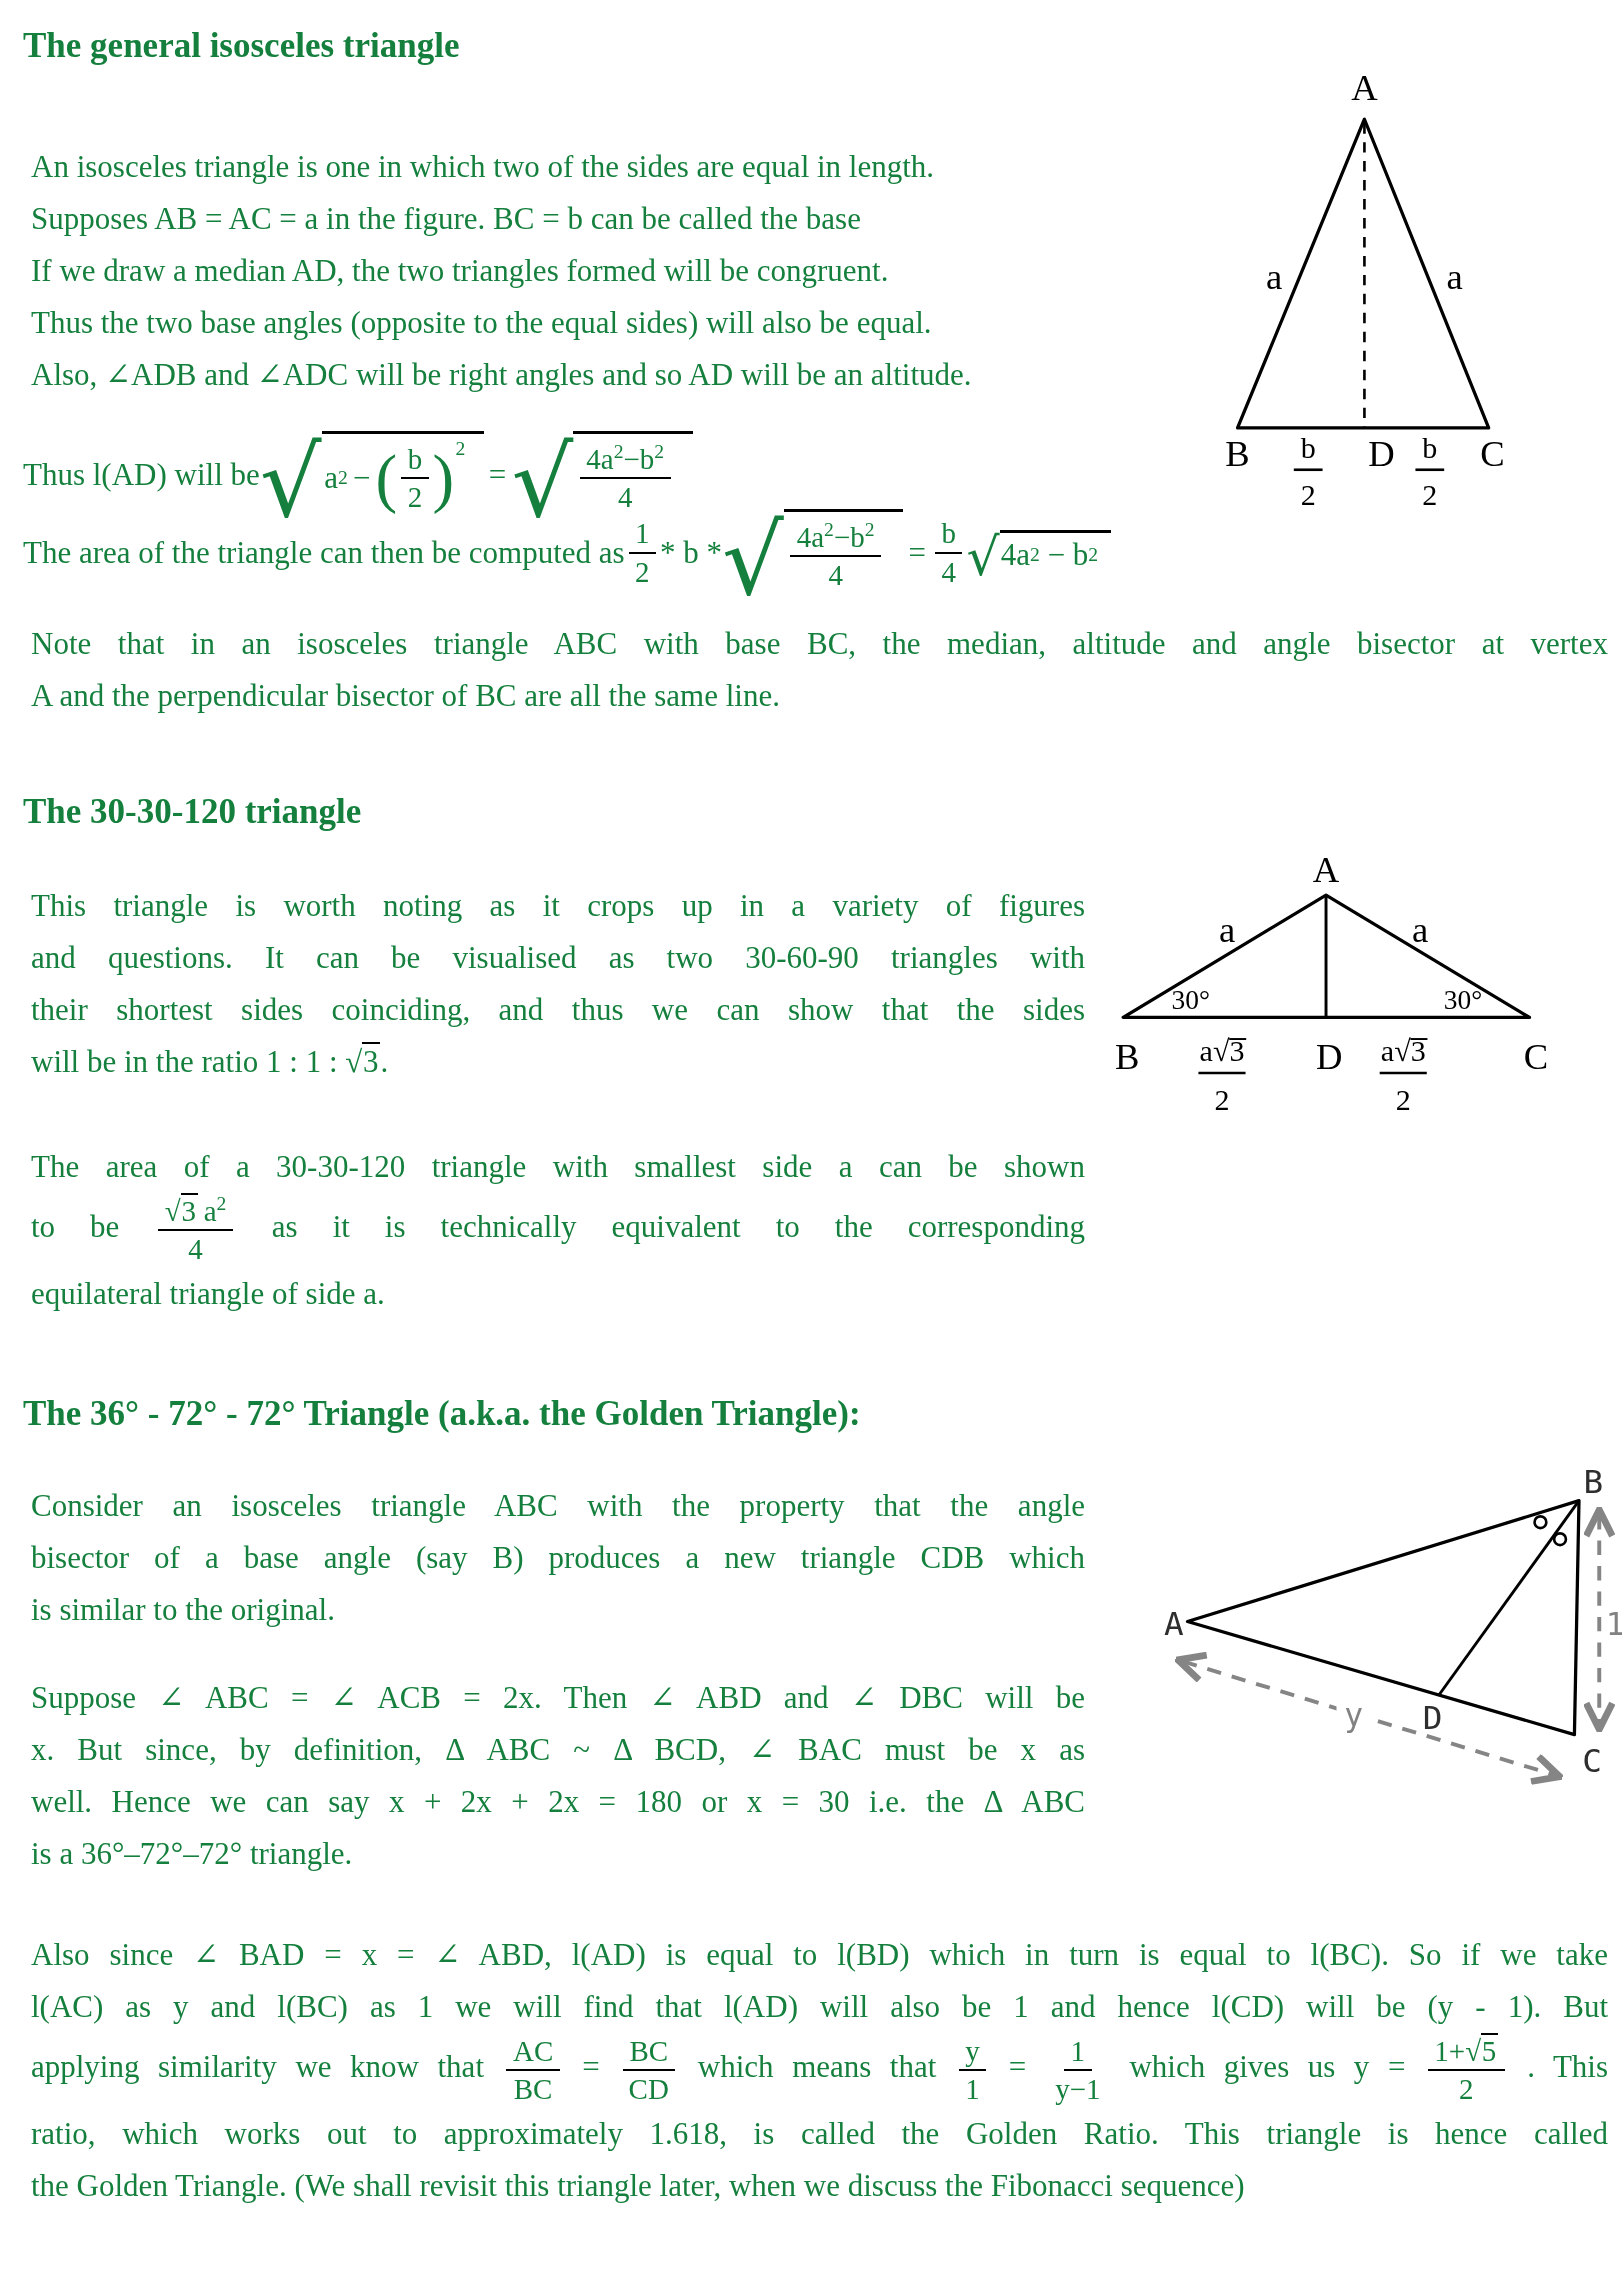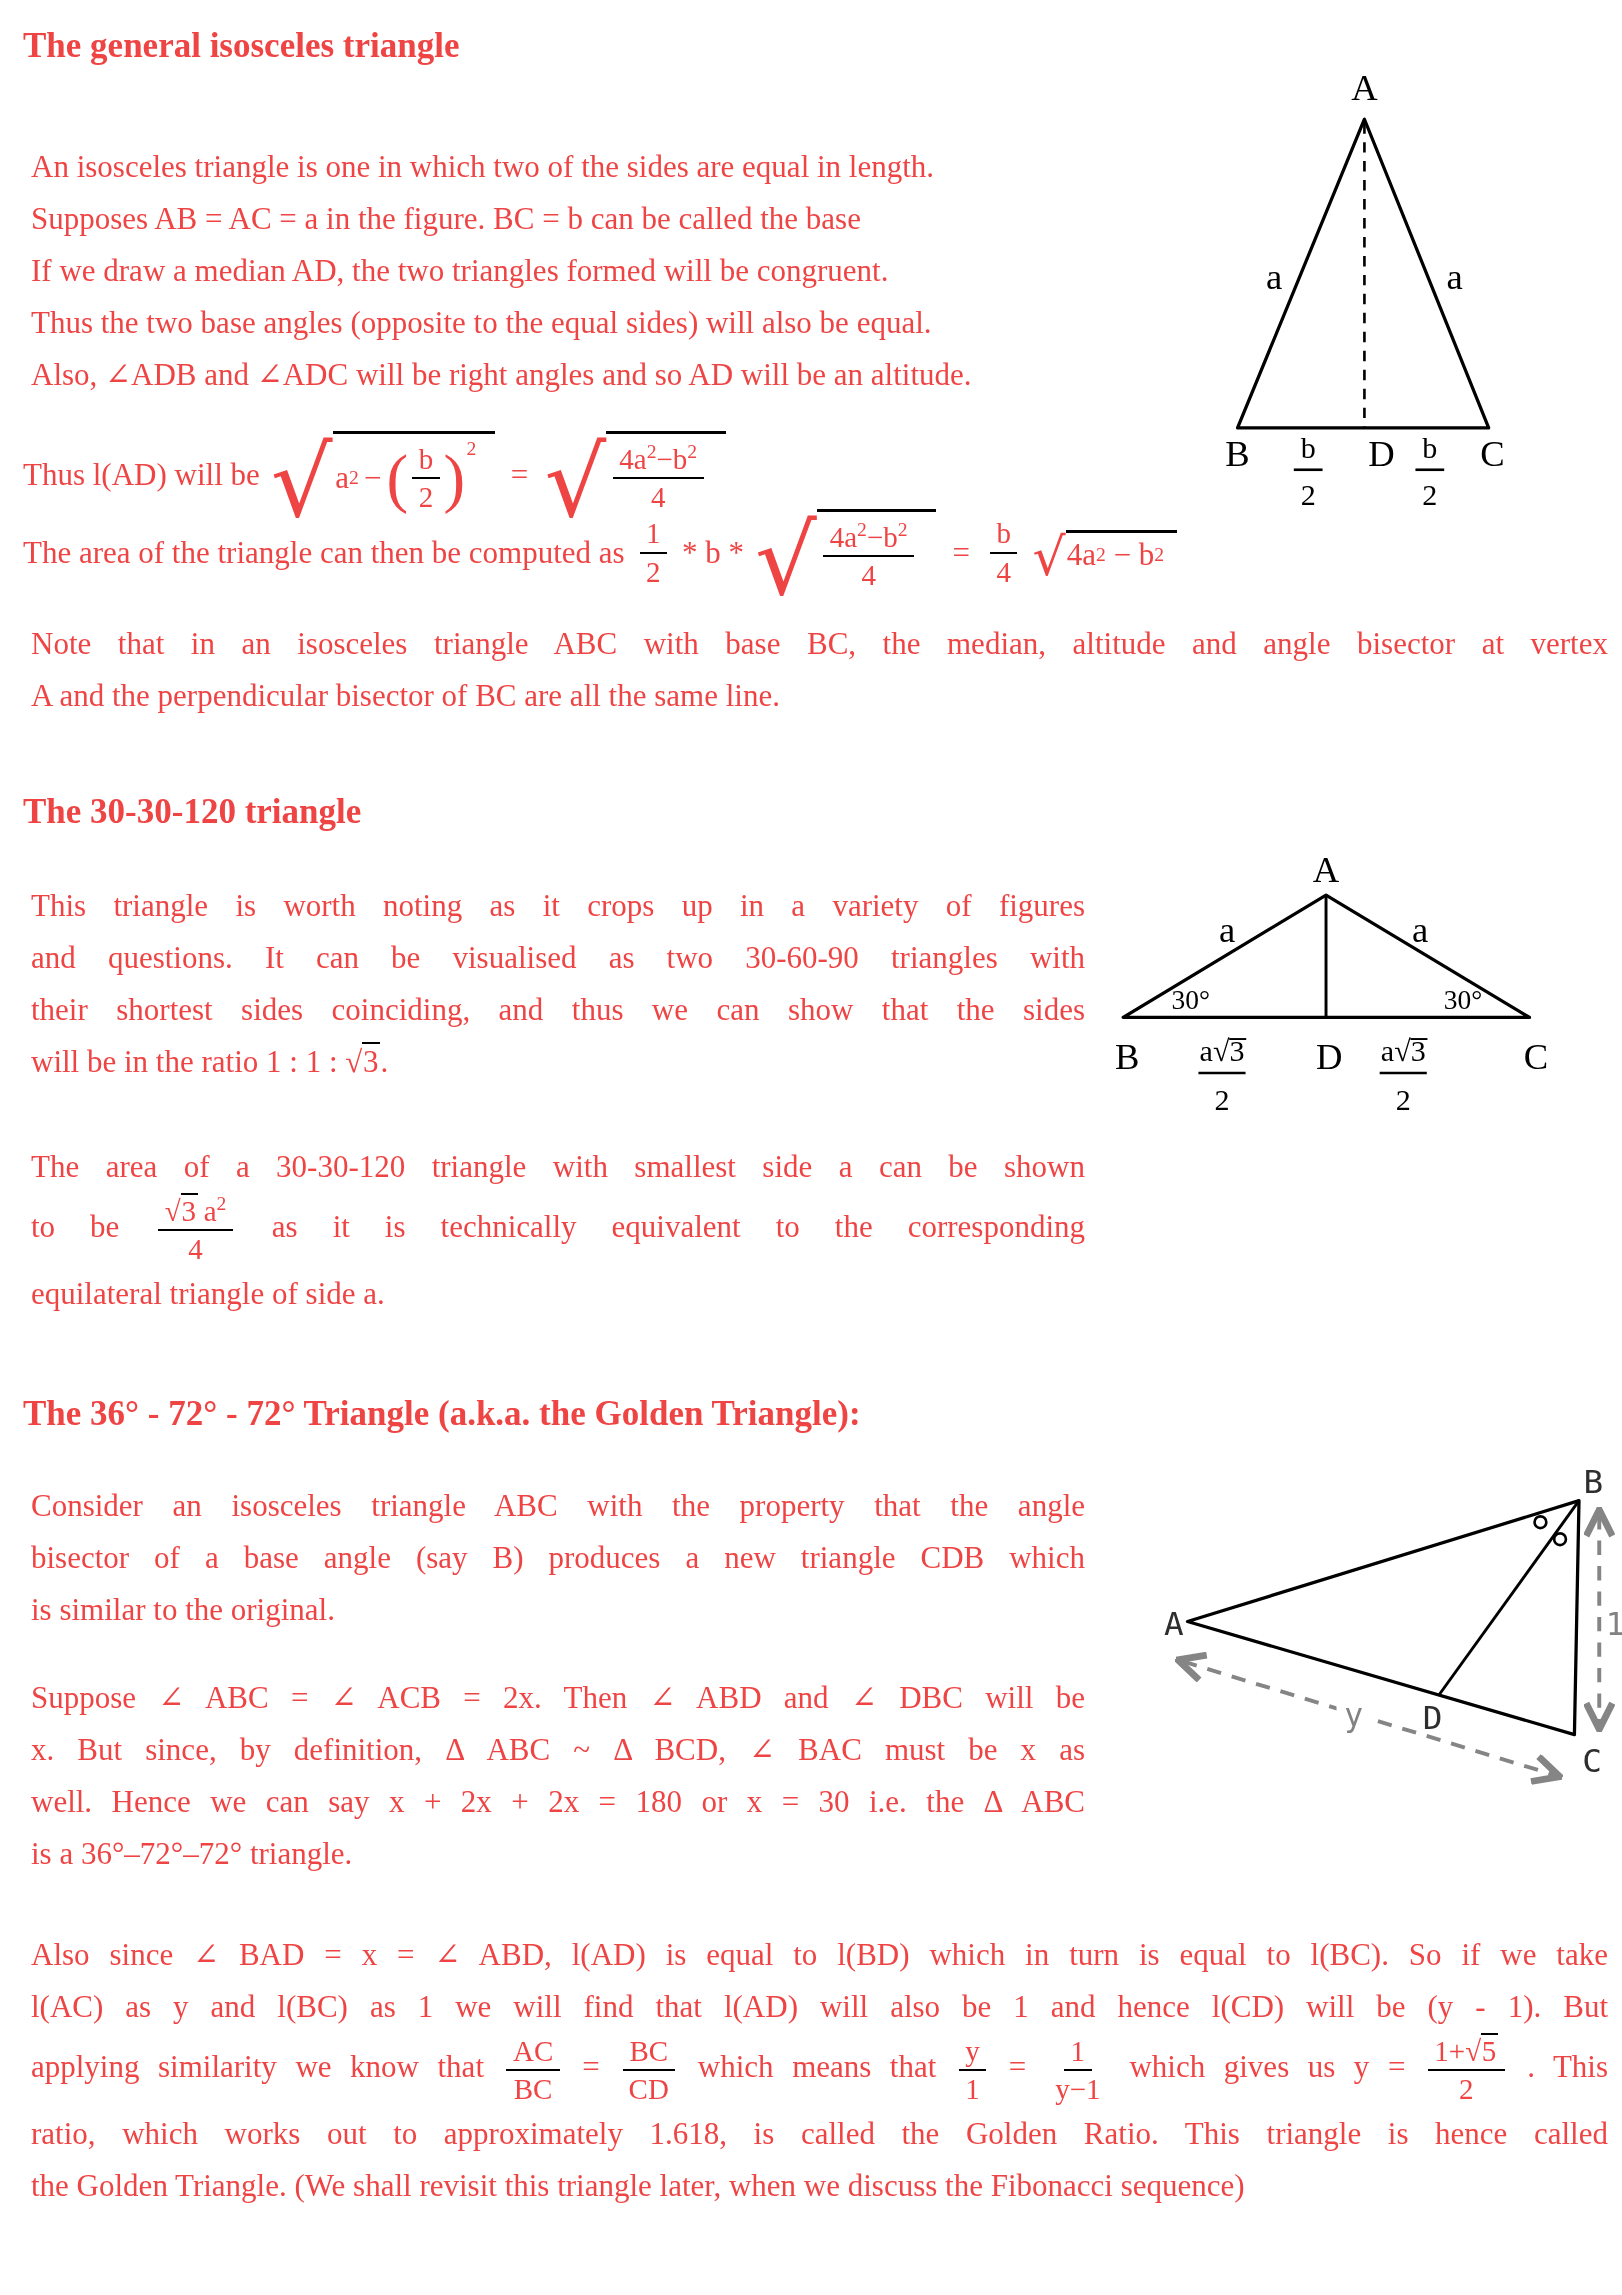--- a/index.html
+++ b/index.html
@@ -1,26 +1,26 @@
 <!DOCTYPE html>
 <html style="font-size:10.5px"><head>
 <meta charset="utf-8">
 <style>
   html,body { margin:0; padding:0; background:#ffffff; }
   #page {
     position:relative; width:1623px; height:2295px; background:#ffffff;
-    color:#ef4444; font-family:"Liberation Serif","DejaVu Serif",serif;
+    color:#15803d; font-family:"Liberation Serif","DejaVu Serif",serif;
     font-size:31px; overflow:hidden;
   }
   .abs { position:absolute; }
   .hd { position:absolute; left:23px; font-weight:bold; font-size:35px; white-space:nowrap; }
   .block { position:absolute; left:31px; }
   .ln { line-height:52px; }
   .jl { text-align:justify; text-align-last:justify; }
-  .fline { position:absolute; left:23px; display:flex; align-items:center; gap:11px; }
+  .fline { position:absolute; left:23px; display:flex; align-items:center; gap:0; }
   .op { margin:0 5.2px; }
   sup.s2 { font-size:19.6px; line-height:0; vertical-align:super; }
   
   .frac { display:inline-flex; flex-direction:column; align-items:center;
           vertical-align:middle; font-size:29px; line-height:1.25; margin:0 3.9px; }
   .frac .num { padding:0 6.5px; border-bottom:2.6px solid #000; }
   .frac .den { padding:0 6.5px; }
   
   .sqrt { display:inline-flex; align-items:stretch; vertical-align:middle; }
   .sqrt .sign { font-family:"DejaVu Sans",sans-serif; align-self:flex-end;

